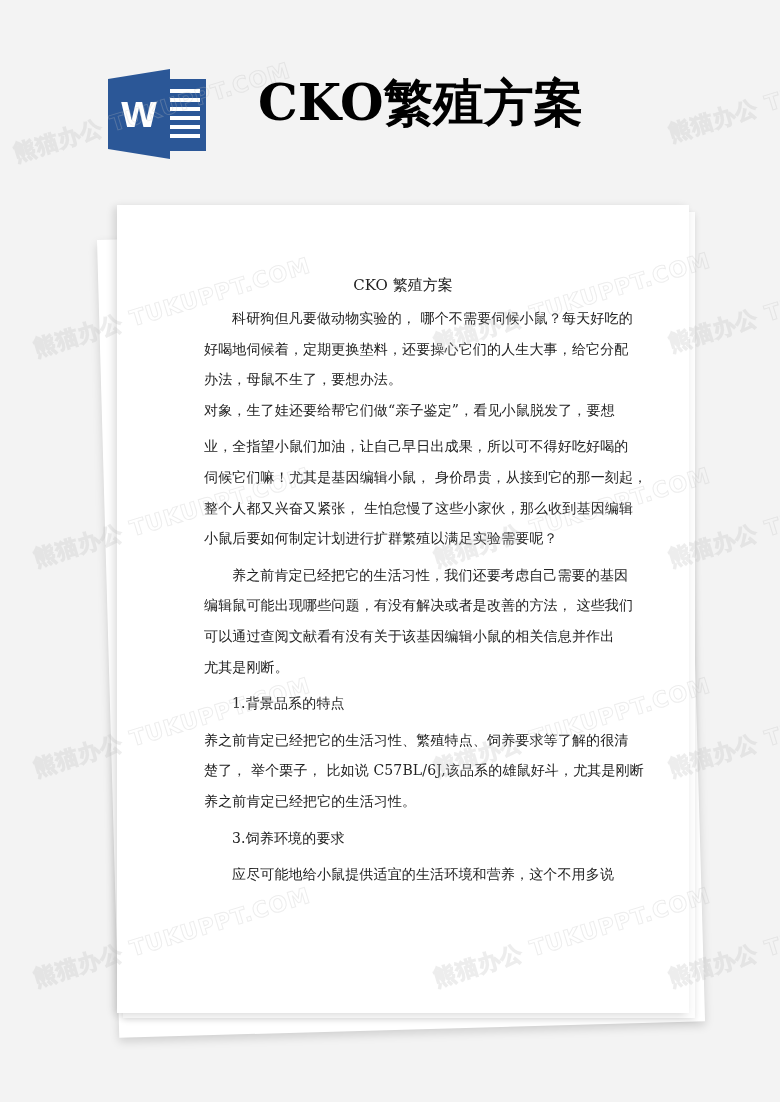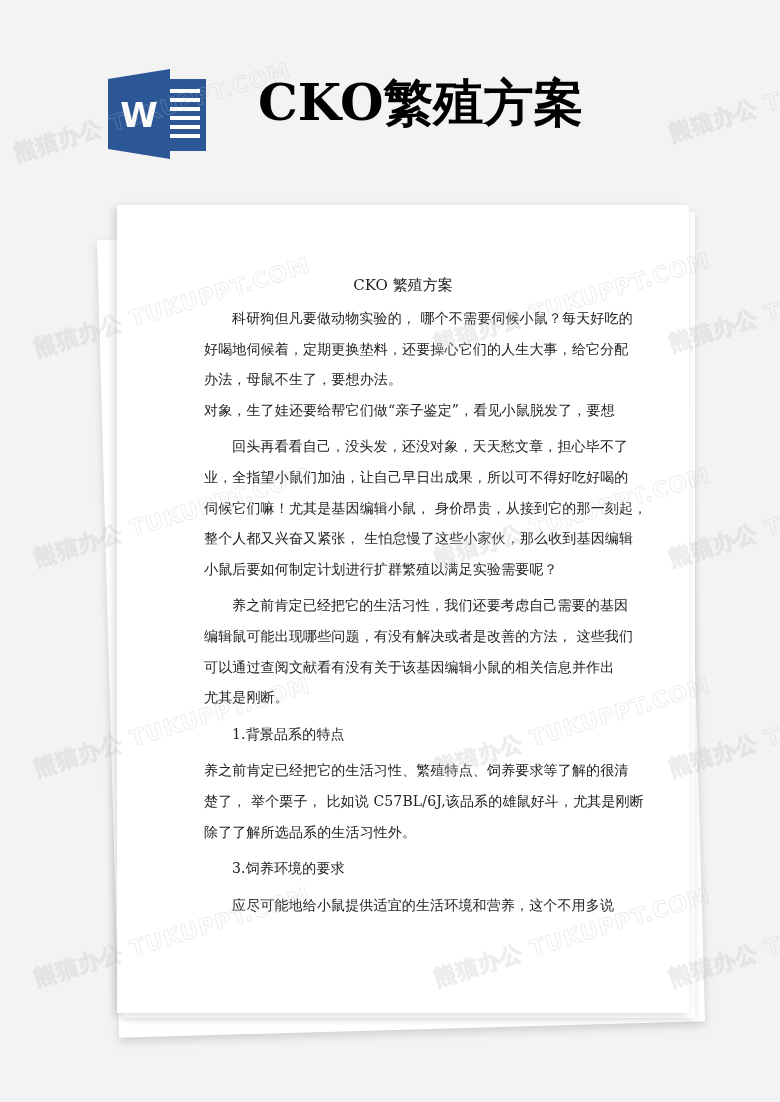--- a/index.html
+++ b/index.html
@@ -73,40 +73,39 @@
   <div class="doc-title">CKO 繁殖方案</div>
   <div class="body-text" id="body-text">
       <div>
         <div class="line indent">科研狗但凡要做动物实验的， 哪个不需要伺候小鼠？每天好吃的</div>
         <div class="line">好喝地伺候着，定期更换垫料，还要操心它们的人生大事，给它分配</div>
         <div class="line">办法，母鼠不生了，要想办法。</div>
         <div class="line">对象，生了娃还要给帮它们做“亲子鉴定”，看见小鼠脱发了，要想</div>
       </div>
       <div class="gap"></div>
       <div>
-        <div class="line indent">回头再看看自己，没头发，还没对象，天天愁文章，担心毕不了</div>
         <div class="line">业，全指望小鼠们加油，让自己早日出成果，所以可不得好吃好喝的</div>
         <div class="line">伺候它们嘛！尤其是基因编辑小鼠， 身价昂贵，从接到它的那一刻起，</div>
         <div class="line">整个人都又兴奋又紧张， 生怕怠慢了这些小家伙，那么收到基因编辑</div>
         <div class="line">小鼠后要如何制定计划进行扩群繁殖以满足实验需要呢？</div>
       </div>
       <div class="gap"></div>
       <div>
         <div class="line indent">养之前肯定已经把它的生活习性，我们还要考虑自己需要的基因</div>
         <div class="line">编辑鼠可能出现哪些问题，有没有解决或者是改善的方法， 这些我们</div>
         <div class="line">可以通过查阅文献看有没有关于该基因编辑小鼠的相关信息并作出</div>
         <div class="line">尤其是刚断。</div>
       </div>
       <div class="gap"></div>
       <div class="line heading-line">1.背景品系的特点</div>
       <div class="gap"></div>
       <div>
         <div class="line">养之前肯定已经把它的生活习性、繁殖特点、饲养要求等了解的很清</div>
         <div class="line">楚了， 举个栗子， 比如说 C57BL/6J,该品系的雄鼠好斗，尤其是刚断</div>
-        <div class="line">除了了解所选品系的生活习性外。</div>
+        <div class="line">养之前肯定已经把它的生活习性。</div>
       </div>
       <div class="gap"></div>
       <div class="line heading-line">3.饲养环境的要求</div>
       <div class="gap"></div>
       <div>
         <div class="line indent">应尽可能地给小鼠提供适宜的生活环境和营养，这个不用多说</div>
       </div>
       <div class="gap"></div>
     </div>
 </div>

